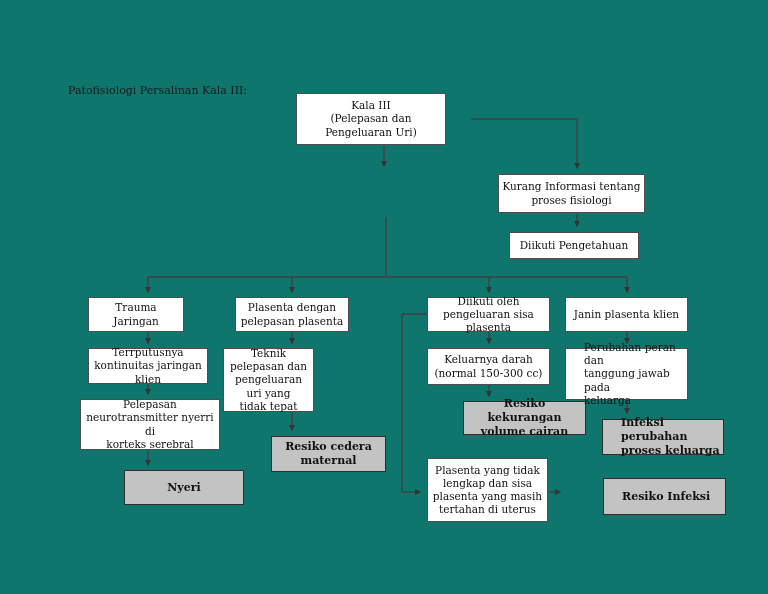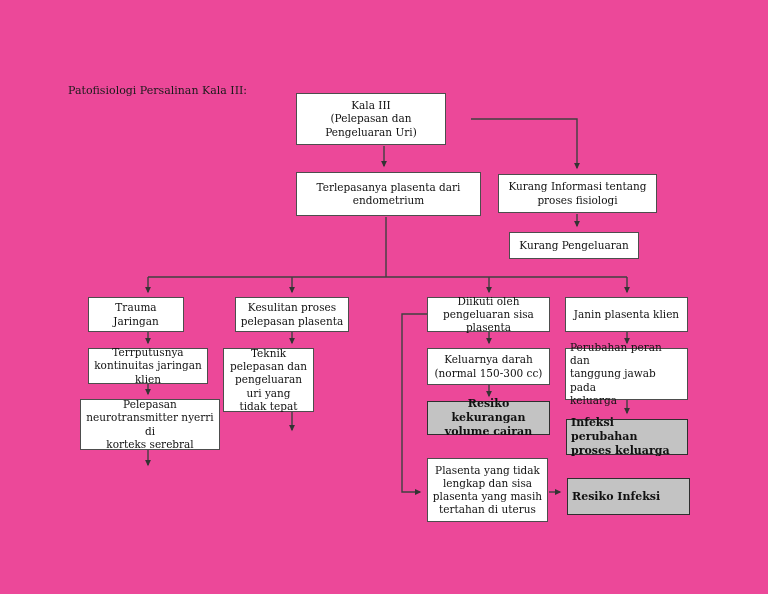--- a/index.html
+++ b/index.html
@@ -1,19 +1,19 @@
 <!DOCTYPE html>
 <html><head>
 <meta charset="utf-8">
 <style>
   html,body{margin:0;padding:0;background:#ffffff;}
   #canvas{
     position:relative;
     width:768px;height:594px;
-    background:#ec4899;
+    background:#0f766e;
     font-family:"DejaVu Serif","Liberation Serif",serif;
     overflow:hidden;
   }
   #connectors{position:absolute;left:0;top:0;}
   .title{
     position:absolute;
     font-size:11px;color:#1a1a1a;
     white-space:nowrap;
   }
   .node{
@@ -26,25 +26,26 @@
     font-size:10.5px;line-height:1.25;color:#111111;
     white-space:pre-line;
     padding:1px 3px;
     overflow:visible;
   }
   .node.hl{
     background:#c3c3c3;
     border:1.6px solid #2e2e2e;
     font-weight:bold;
     font-size:11px;
+    margin-left:36px;
   }
   .node.leftalign{
     justify-content:flex-start;
     text-align:left;
-    padding-left:4px;
+    padding-left:18px;
   }
 </style>
 </head>
 <body>
 
 <div id="canvas">
 
   <svg id="connectors" width="768" height="594" viewBox="0 0 768 594">
     <defs>
       <marker id="ah" markerWidth="7" markerHeight="7" refX="5.2" refY="3" orient="auto" markerUnits="userSpaceOnUse">
@@ -72,39 +73,40 @@
       <path d="M627,400 V413" marker-end="url(#ah)"></path>
       <path d="M427,314 H402 V492 H420" marker-end="url(#ah)"></path>
       <path d="M549,492 H560" marker-end="url(#ah)"></path>
     </g>
   </svg>
 
   <div class="title" style="left:68px;top:84px">Patofisiologi Persalinan Kala III:</div>
 
   <div class="node" style="left:296px;top:93px;width:150px;height:52px">Kala III
 (Pelepasan dan Pengeluaran Uri)</div>
-  <div class="node" style="left:296px;top:172px;width:185px;height:44px">Terlepasanya plasenta dari
-endometrium</div>
-  <div class="node" style="left:498px;top:174px;width:159px;height:39px">Kurang Informasi tentang
+  <div class="node" style="left:498px;top:174px;width:147px;height:39px">Kurang Informasi tentang
 proses fisiologi</div>
-  <div class="node" style="left:509px;top:232px;width:130px;height:27px">Kurang Pengeluaran</div>
+  <div class="node" style="left:509px;top:232px;width:130px;height:27px">Diikuti Pengetahuan</div>
 
   <div class="node" style="left:88px;top:297px;width:96px;height:35px">Trauma Jaringan</div>
   <div class="node" style="left:88px;top:348px;width:120px;height:36px">Terrputusnya
 kontinuitas jaringan
 klien</div>
   <div class="node" style="left:80px;top:399px;width:140px;height:51px">Pelepasan
 neurotransmitter nyerri di
 korteks serebral</div>
+  <div class="node hl" style="left:88px;top:470px;width:120px;height:35px">Nyeri</div>
 
-  <div class="node" style="left:235px;top:297px;width:114px;height:35px">Kesulitan proses
+  <div class="node" style="left:235px;top:297px;width:114px;height:35px">Plasenta dengan
 pelepasan plasenta</div>
   <div class="node" style="left:223px;top:348px;width:91px;height:64px">Teknik pelepasan dan
 pengeluaran uri yang
 tidak tepat</div>
+  <div class="node hl" style="left:235px;top:436px;width:115px;height:36px">Resiko cedera
+maternal</div>
 
   <div class="node" style="left:427px;top:297px;width:123px;height:35px">Diikuti oleh
 pengeluaran sisa
 plasenta</div>
   <div class="node" style="left:427px;top:348px;width:123px;height:37px">Keluarnya darah
 (normal 150-300 cc)</div>
   <div class="node hl" style="left:427px;top:401px;width:123px;height:34px">Resiko kekurangan
 volume cairan</div>
   <div class="node" style="left:427px;top:458px;width:121px;height:64px">Plasenta yang tidak
 lengkap dan sisa

